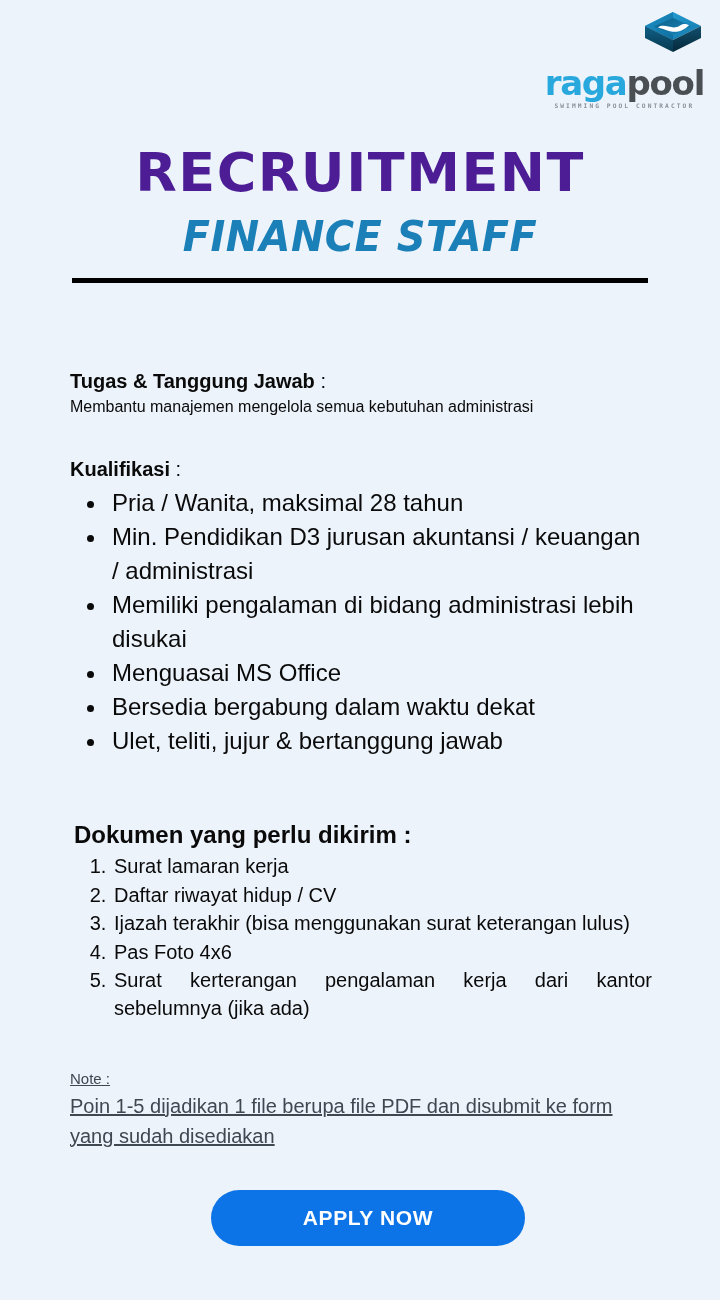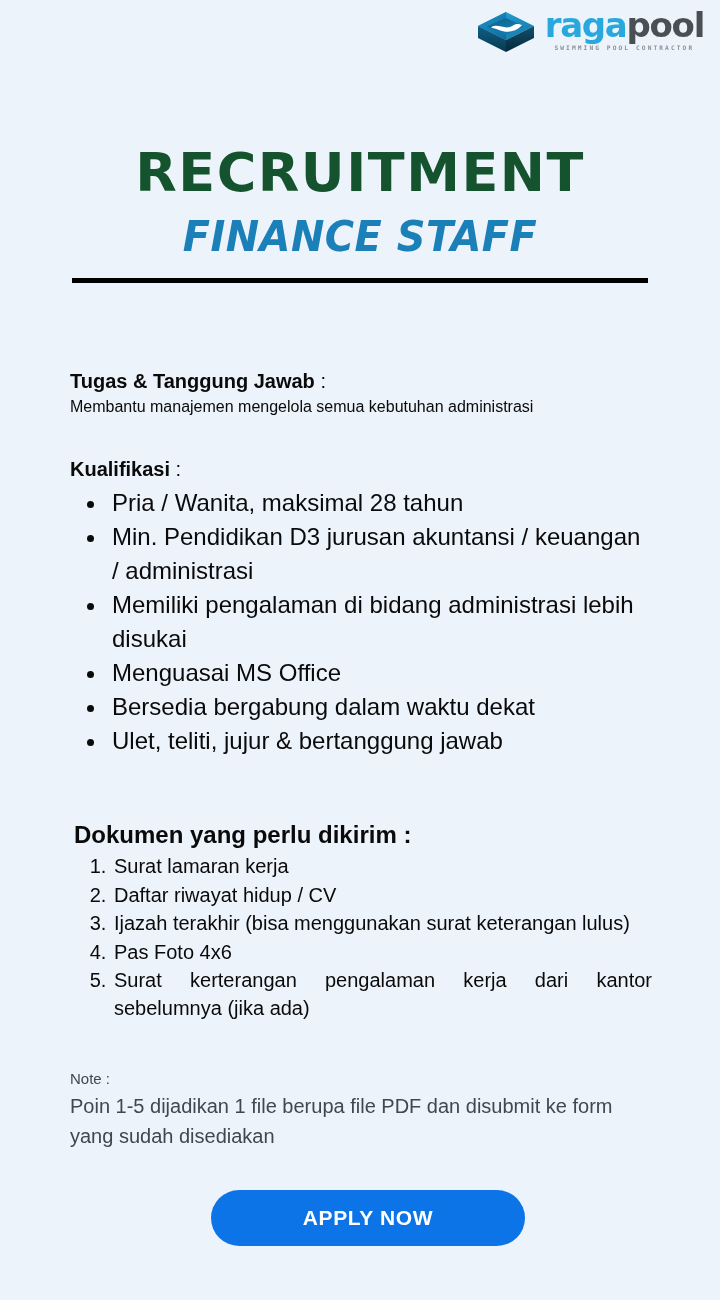--- a/index.html
+++ b/index.html
@@ -20,22 +20,23 @@
     background: #edf3fb;
     box-sizing: border-box;
   }
 
   
   .logo-bar {
     position: absolute;
     top: 8px;
     right: 16px;
     display: flex;
-    align-items: flex-start;
+    align-items: flex-end;
     gap: 8px;
+    flex-direction: column;
   }
   .logo-mark {
     width: 62px;
     height: 50px;
     flex: 0 0 auto;
   }
   .logo-textblock {
     display: flex;
     flex-direction: column;
     justify-content: center;
@@ -66,21 +67,21 @@
   .title-main {
     position: absolute;
     top: 146px;
     left: 0;
     width: 720px;
     text-align: center;
     font-family: "DejaVu Sans", sans-serif;
     font-size: 54px;
     font-weight: 700;
     letter-spacing: 1.5px;
-    color: #14532d;
+    color: #4c1d95;
     line-height: 1;
   }
   .title-sub {
     position: absolute;
     top: 216px;
     left: 0;
     width: 720px;
     text-align: center;
     font-family: "DejaVu Sans", sans-serif;
     font-size: 42px;
@@ -158,20 +159,21 @@
   }
 
   
   .note {
     position: absolute;
     top: 1068px;
     left: 70px;
     width: 582px;
     color: #3f4750;
     font-family: "Liberation Sans", sans-serif;
+    text-decoration: underline;
   }
   .note-label {
     font-size: 15px;
     font-weight: 400;
     line-height: 1.5;
     margin: 0;
   }
   .note-text {
     font-size: 20px;
     font-weight: 400;

